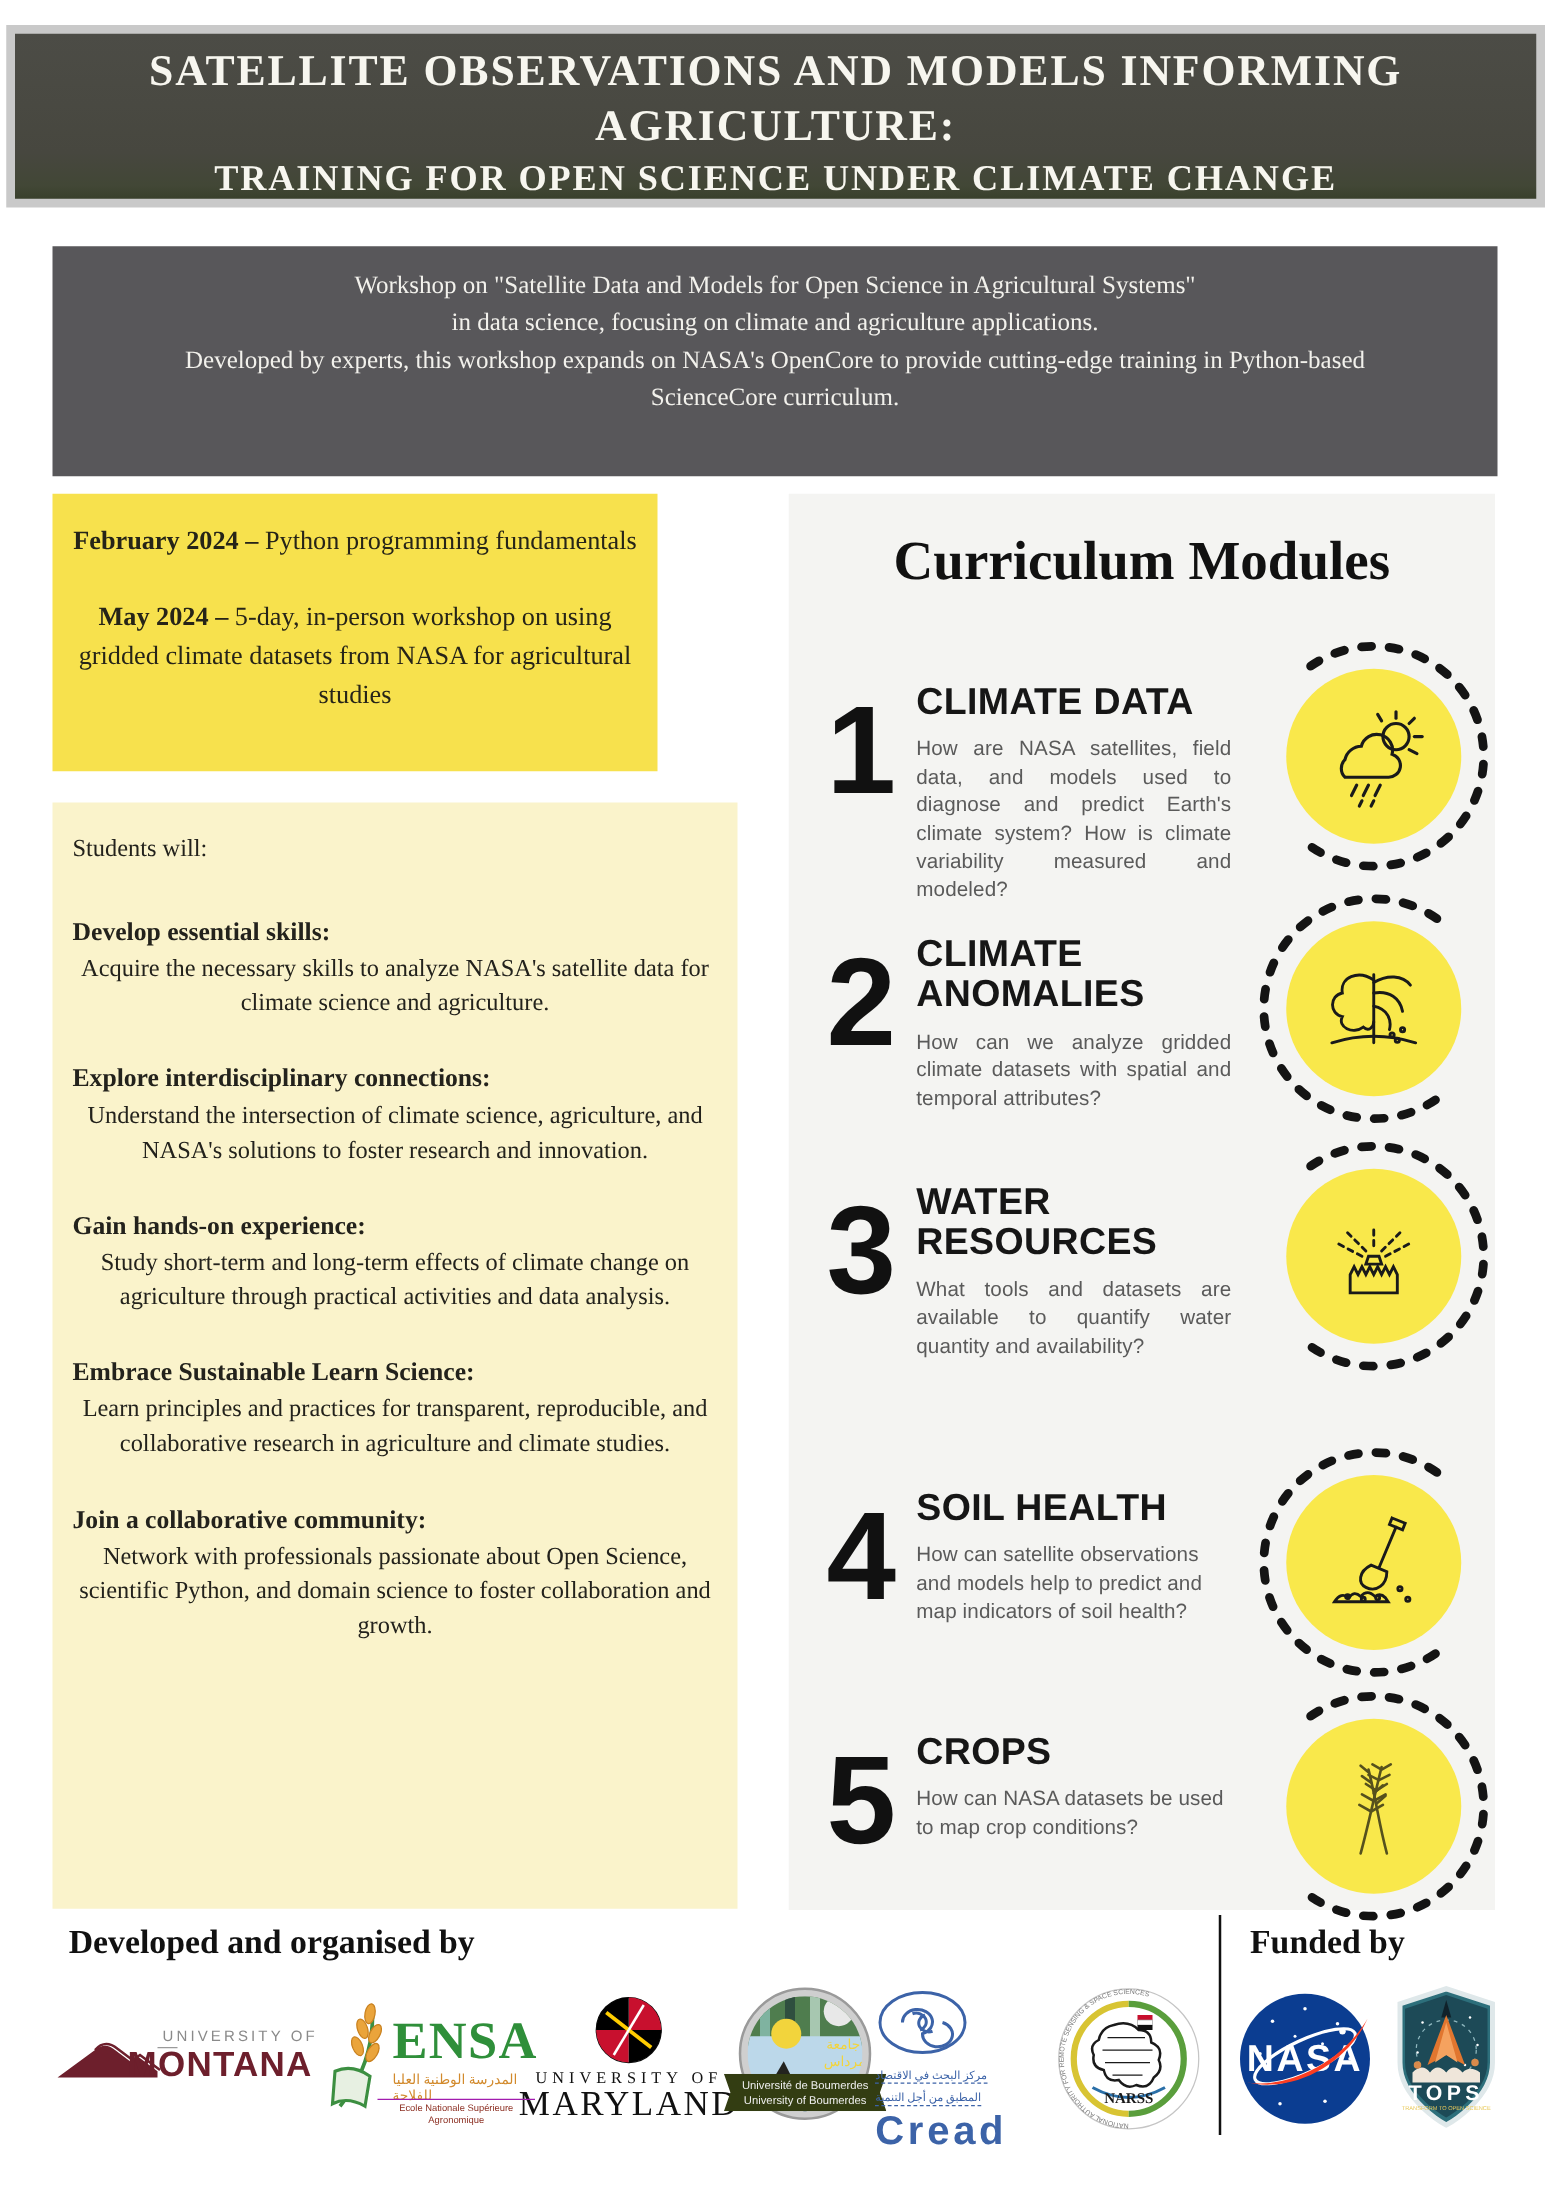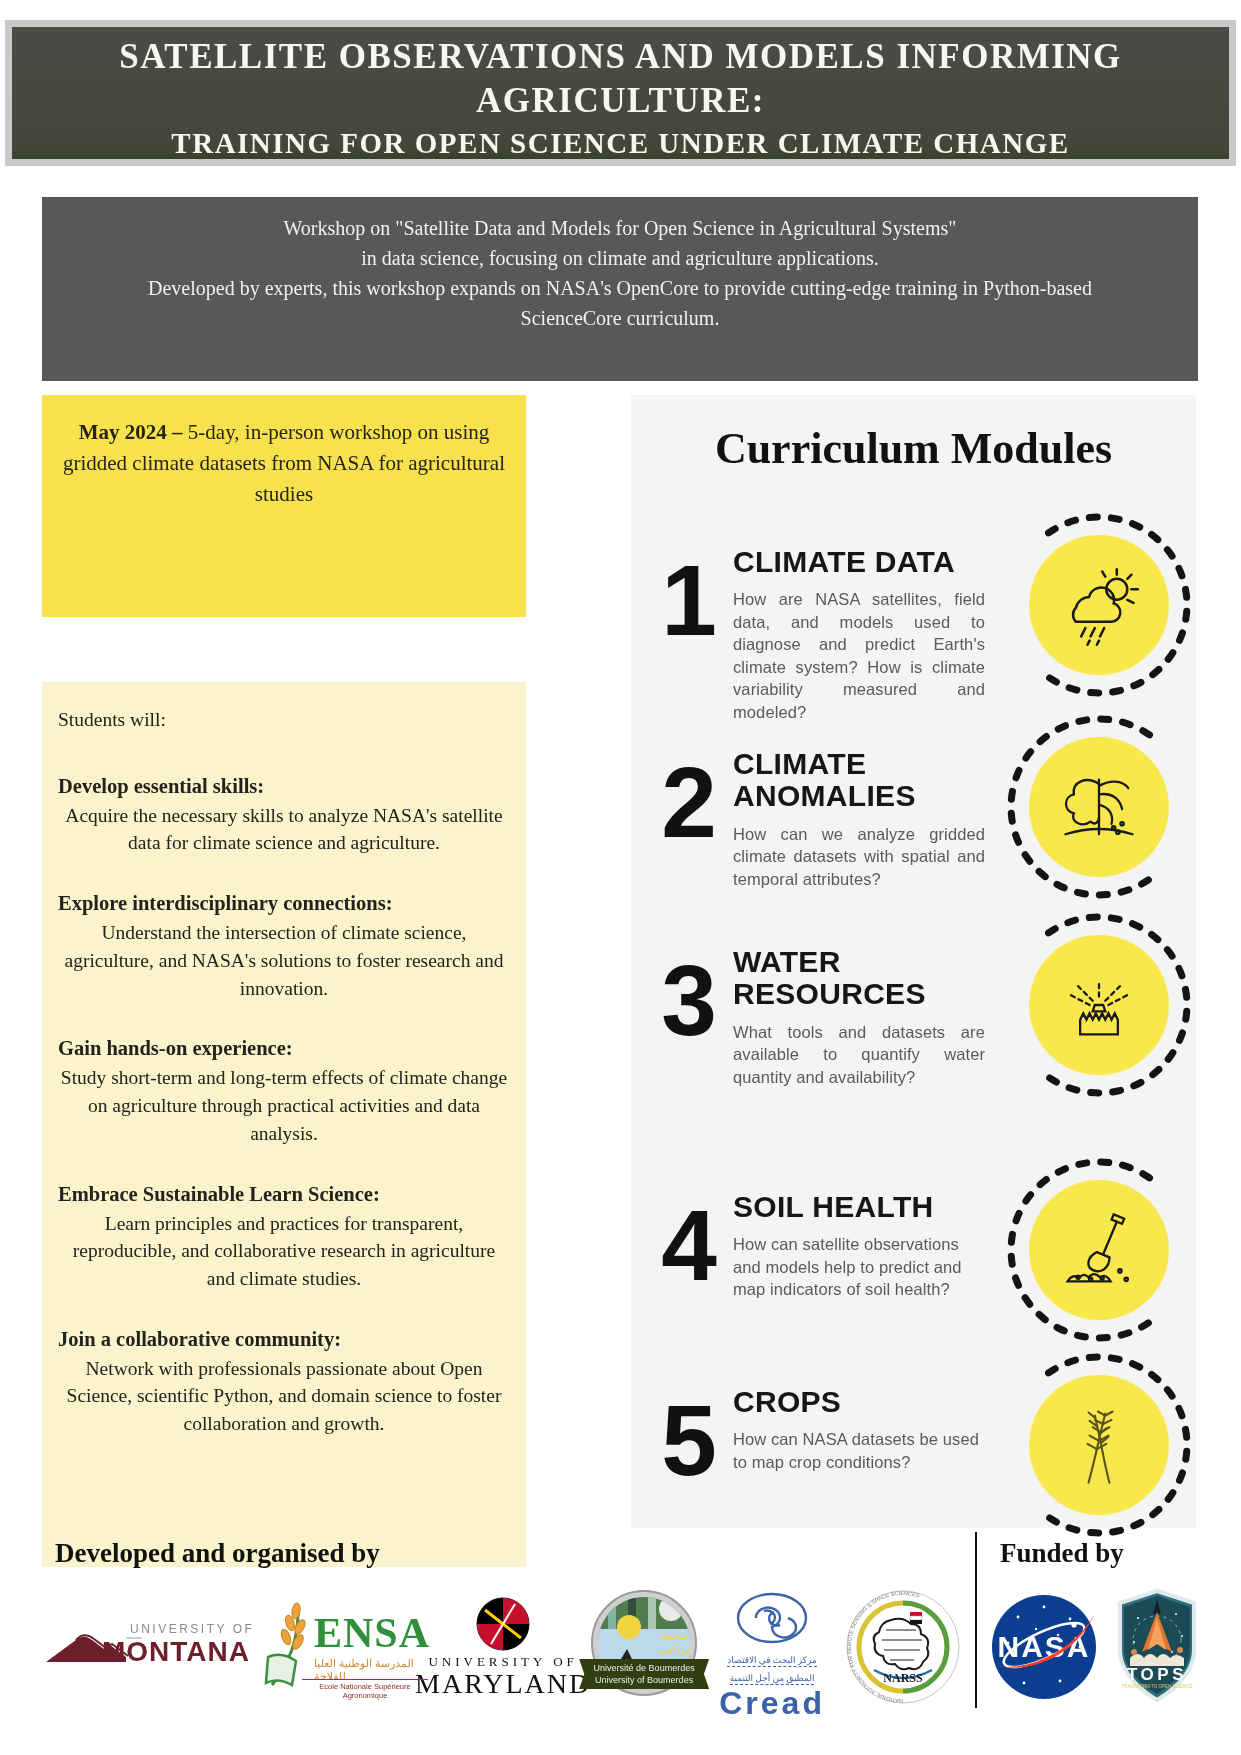--- a/index.html
+++ b/index.html
@@ -18,22 +18,22 @@
   .intro-box{position:absolute;left:42px;top:197px;width:1156px;height:184px;background:#58575a;
     color:#f2f1ec;text-align:center;font-size:20px;line-height:30px;padding-top:16px;box-sizing:border-box;}
 
   
   .dates-box{position:absolute;left:42px;top:395px;width:484px;height:222px;background:#f7e14d;
     color:#262418;text-align:center;font-size:21px;line-height:31px;padding:22px 14px 0 14px;box-sizing:border-box;}
   .dates-box .lead{font-weight:bold;}
   .dates-box p{margin:0 0 30px 0;}
 
   
-  .students-box{position:absolute;left:42px;top:642px;width:484px;height:885px;background:#faf3cb;
-    color:#23221c;font-size:19.5px;line-height:1.42;padding:24px 16px 0 16px;box-sizing:border-box;margin-top:40px;}
+  .students-box{position:absolute;left:42px;top:642px;width:548px;height:885px;background:#faf3cb;
+    color:#23221c;font-size:19.5px;line-height:1.42;padding:24px 16px 0 16px;box-sizing:border-box;}
   .students-box .s-intro{margin-bottom:38px;}
   .s-item{margin-bottom:32px;}
   .s-head{font-weight:bold;font-size:20.5px;}
   .s-body{margin-top:1px;text-align:center;}
 
   
   .panel{position:absolute;left:631px;top:395px;width:565px;height:1133px;background:#f4f4f2;}
   .panel-title{position:absolute;top:28px;left:0;right:0;text-align:center;font-weight:bold;font-size:44px;color:#111;}
   .module{position:absolute;left:14px;right:2px;height:200px;display:grid;grid-template-columns:88px 252px 1fr;}
   .m-number{font-family:"Liberation Sans",sans-serif;font-weight:800;font-size:100px;line-height:1;
@@ -72,21 +72,21 @@
 
   .maryland{width:160px;text-align:center;}
   .maryland .md-small{font-size:13px;letter-spacing:4px;color:#111;margin-top:2px;}
   .maryland .md-large{font-size:28px;letter-spacing:2px;color:#111;line-height:1;}
 
   .boumerdes{position:relative;width:122px;height:120px;}
   .boumerdes .bd-ribbon{position:absolute;left:-4px;top:72px;width:130px;height:30px;background:#333d12;
     color:#eee;text-align:center;font-size:9px;line-height:12px;padding-top:3px;box-sizing:border-box;
     clip-path:polygon(0 0,100% 0,96% 50%,100% 100%,0 100%,4% 50%);}
 
-  .cread{position:relative;width:150px;height:112px;text-align:center;}
+  .cread{position:relative;width:150px;height:112px;text-align:left;}
   .cread .cr-arabic{font-size:9px;color:#3c63a8;line-height:11px;border-bottom:1px dashed #3c63a8;display:inline-block;}
   .cread .cr-name{font-family:"Liberation Sans",sans-serif;font-weight:bold;font-size:32px;color:#3c63a8;
     letter-spacing:3px;line-height:1;margin-top:2px;}
 
   .narss{position:relative;width:118px;height:122px;}
 
   .nasa{position:relative;width:112px;height:112px;}
   .tops{position:relative;width:86px;height:118px;}
 </style>
 </head>
@@ -103,20 +103,21 @@
   </div>
 
   <div class="intro-box">
     <div>Workshop on "Satellite Data and Models for Open Science in Agricultural Systems"</div>
     <div>in data science, focusing on climate and agriculture applications.</div>
     <div>Developed by experts, this workshop expands on NASA's OpenCore to provide cutting-edge training in Python-based</div>
     <div>ScienceCore curriculum.</div>
   </div>
 
   <div class="dates-box">
+    <p><span class="lead">February 2024 –</span><span> Python programming fundamentals</span></p>
     <p><span class="lead">May 2024 –</span><span> 5-day, in-person workshop on using gridded climate datasets from NASA for agricultural studies</span></p>
   </div>
 
   <div class="students-box">
     <div class="s-intro">Students will:</div>
 
     <div class="s-item">
       <div class="s-head">Develop essential skills:</div>
       <div class="s-body">Acquire the necessary skills to analyze NASA's satellite data for climate science and agriculture.</div>
     </div>

